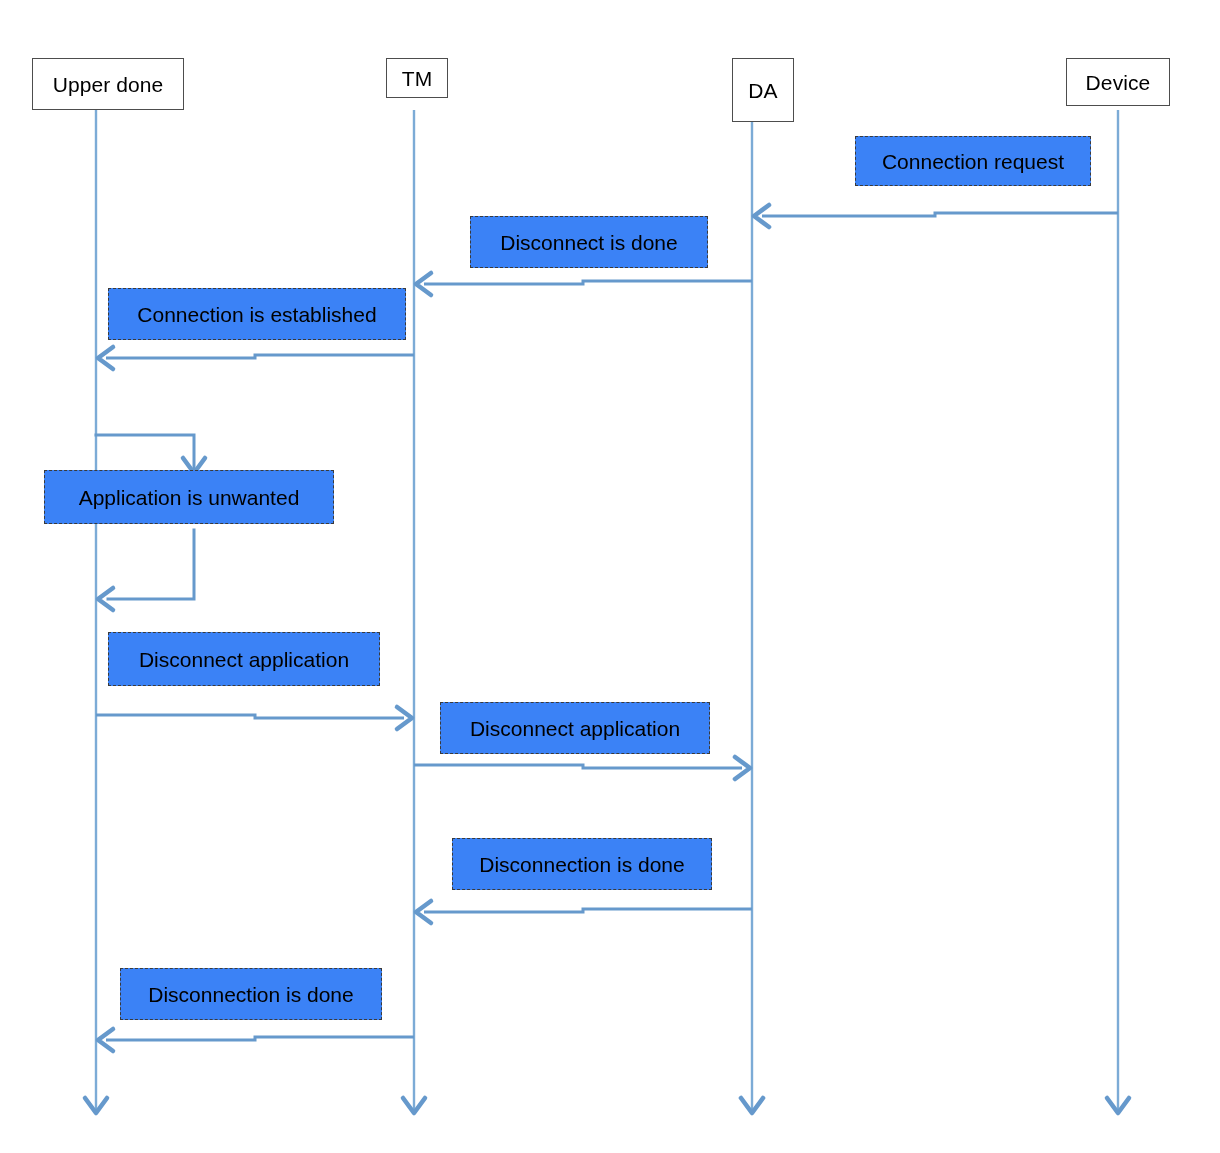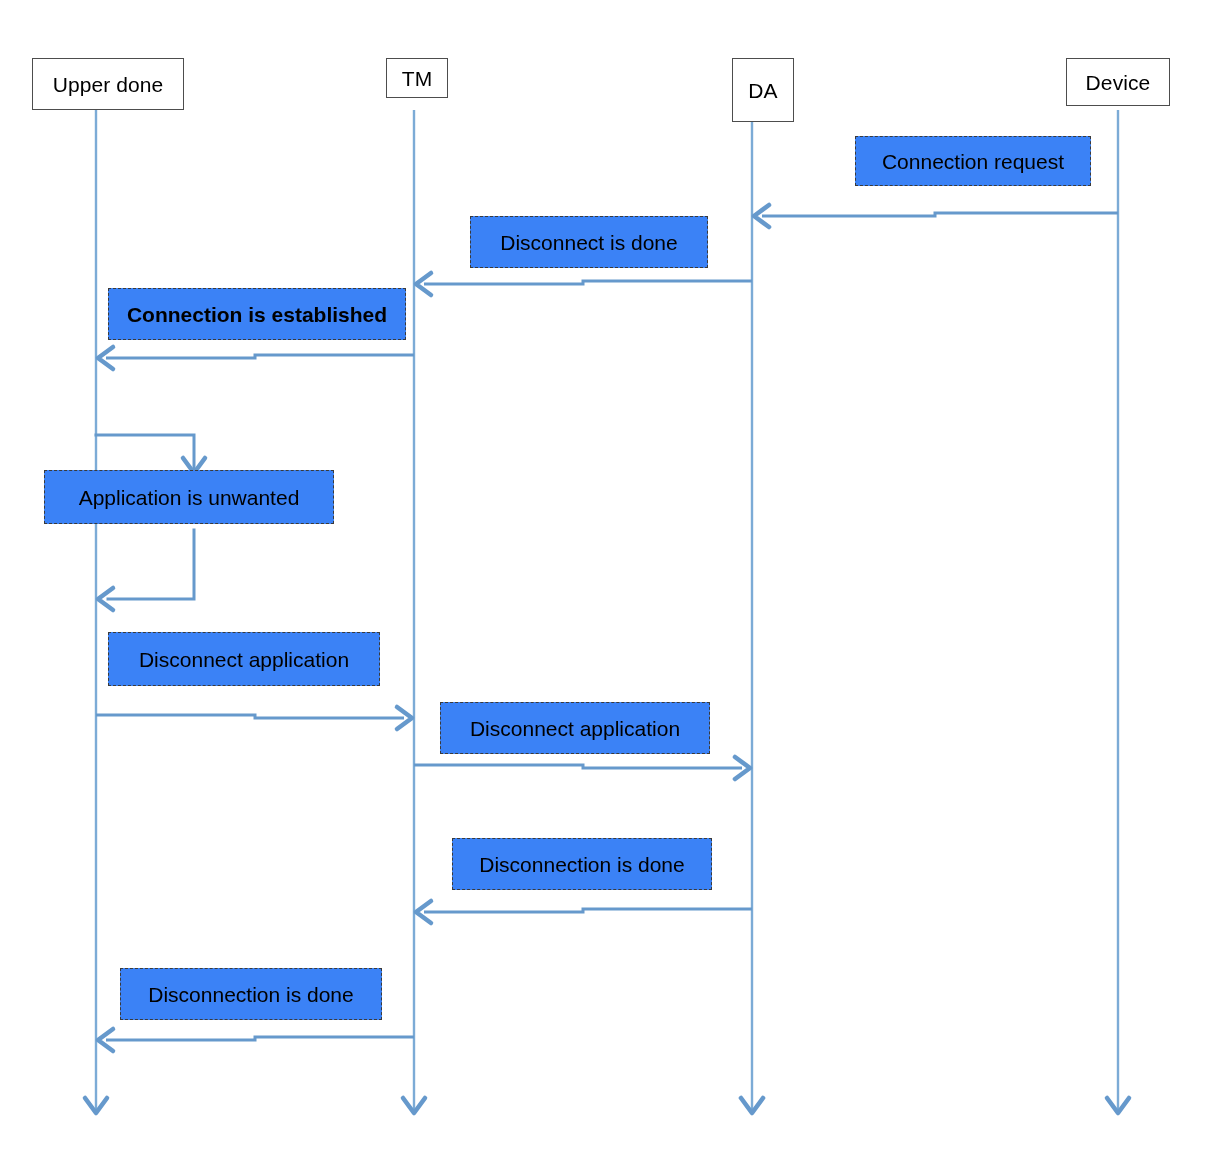--- a/index.html
+++ b/index.html
@@ -122,21 +122,21 @@
   <div class="lifeline-head" style="left:1066px; top:58px; width:104px; height:48px;">
     <span>Device</span>
   </div>
 
   <div class="msg-label" style="left:855px; top:136px; width:236px; height:50px;">
     <span>Connection request</span>
   </div>
   <div class="msg-label" style="left:470px; top:216px; width:238px; height:52px;">
     <span>Disconnect is done</span>
   </div>
-  <div class="msg-label" style="left:108px; top:288px; width:298px; height:52px;font-weight:bold;">
+  <div class="msg-label" style="left:108px; top:288px; width:298px; height:52px;">
     <span>Connection is established</span>
   </div>
   <div class="msg-label" style="left:44px; top:470px; width:290px; height:54px;">
     <span>Application is unwanted</span>
   </div>
   <div class="msg-label" style="left:108px; top:632px; width:272px; height:54px;">
     <span>Disconnect application</span>
   </div>
   <div class="msg-label" style="left:440px; top:702px; width:270px; height:52px;">
     <span>Disconnect application</span>

